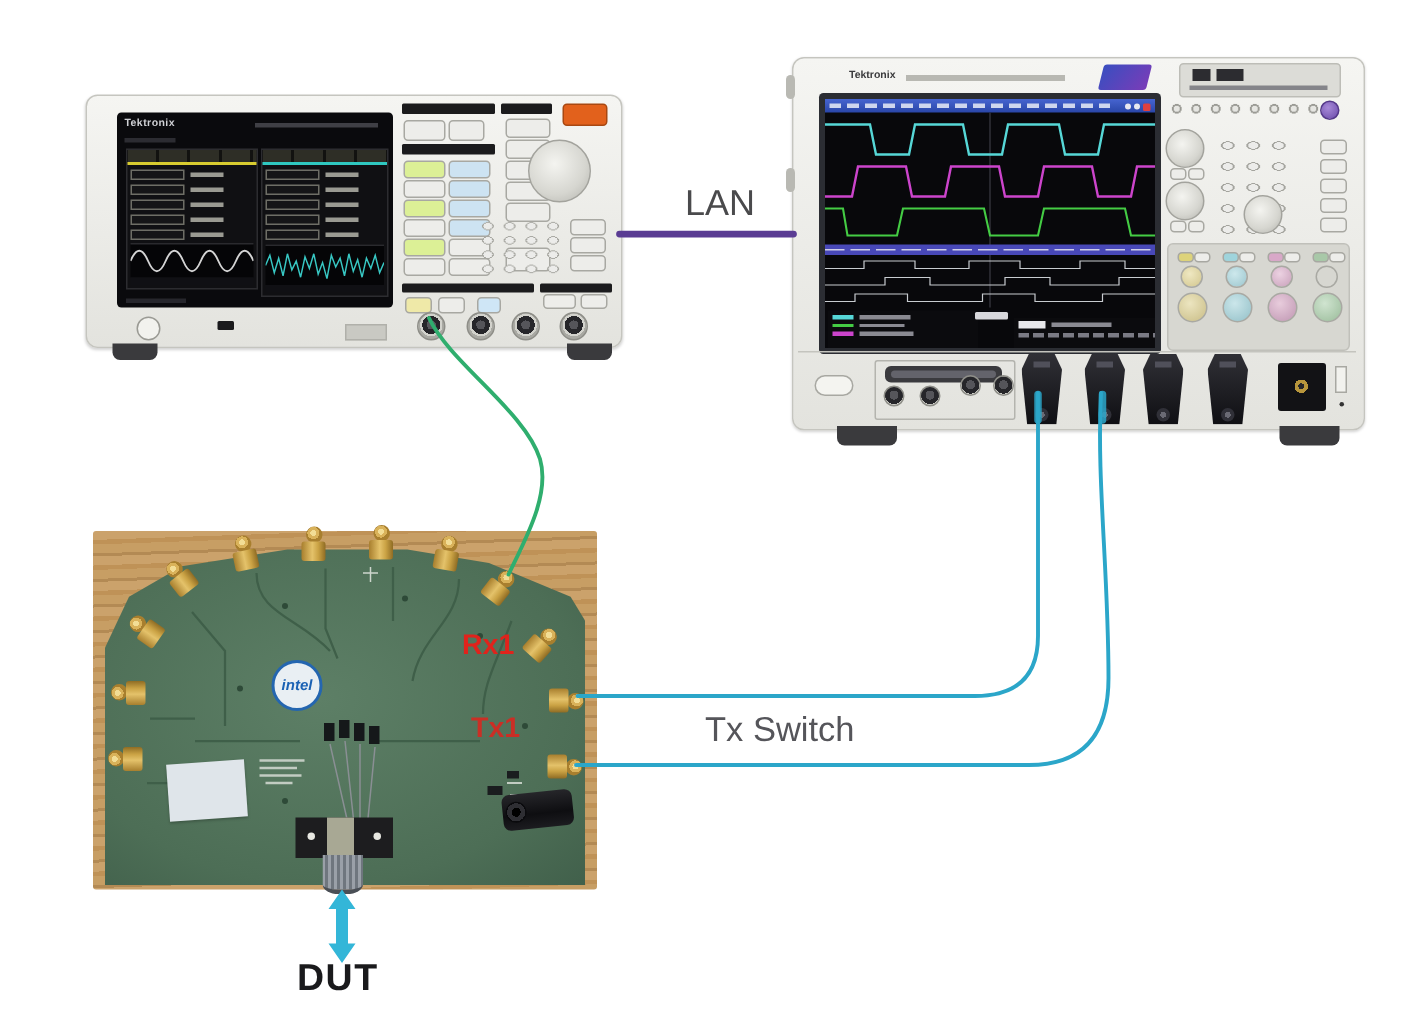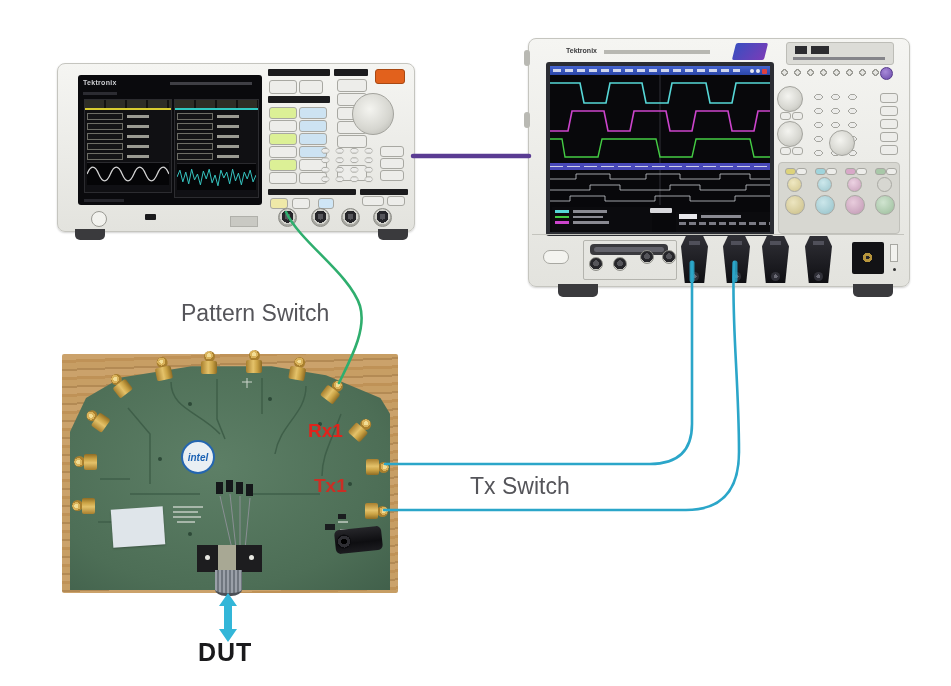--- a/index.html
+++ b/index.html
@@ -396,17 +396,17 @@
   <svg class="abs" style="left:0;top:0;z-index:40;pointer-events:none;" width="951" height="686" viewBox="0 0 951 686">
     <path d="M413,156 H529" fill="none" stroke="#5a3c93" stroke-width="4.5" stroke-linecap="round"></path>
     <path d="M286,212 C300,242 350,274 360,306 C367,330 350,360 339,383" fill="none" stroke="#2fae6e" stroke-width="2.6" stroke-linecap="round"></path>
     <path d="M385,464 H650 Q692,464 692,424 V262" fill="none" stroke="#2ba6c9" stroke-width="2.6" stroke-linecap="round"></path>
     <path d="M384,510 H686 Q739,510 739,452 C739,380 731,320 734,262" fill="none" stroke="#2ba6c9" stroke-width="2.6" stroke-linecap="round"></path>
     <path d="M692,263 V280" stroke="#2ba6c9" stroke-width="5" stroke-linecap="round" opacity="0.85"></path>
     <path d="M735,263 V280" stroke="#2ba6c9" stroke-width="5" stroke-linecap="round" opacity="0.85"></path>
     <polygon points="228,593 237,606 232,606 232,629 237,629 228,642 219,629 224,629 224,606 219,606" fill="#33b6d8"></polygon>
   </svg>
 
-  <div class="abs glab" style="left:181px;top:300px;z-index:50;">Pattern Switch</div>
+  <div class="abs glab" style="left:432px;top:122px;width:96px;text-align:center;font-size:24px;color:#4a4a4c;z-index:50;">LAN</div>
   <div class="abs glab" style="left:470px;top:473px;z-index:50;">Tx Switch</div>
   <div class="abs" style="left:198px;top:638px;font-size:25px;font-weight:bold;color:#1a1a1c;letter-spacing:1px;z-index:50;">DUT</div>
 
 </div>
 
 </body></html>

